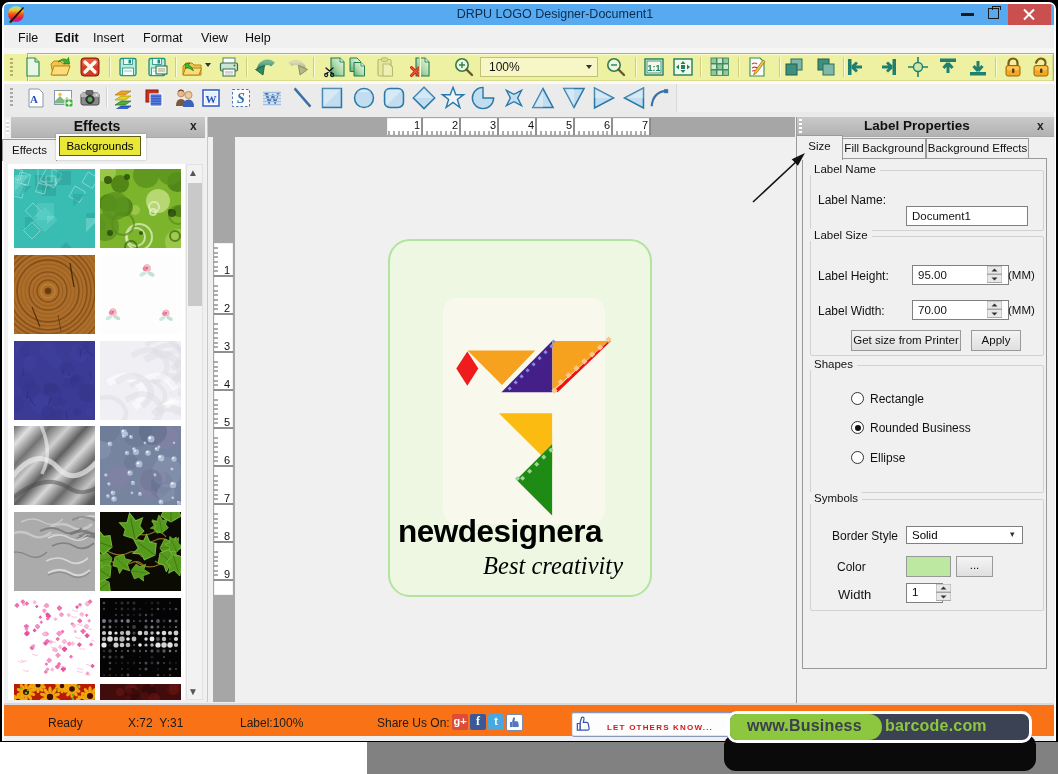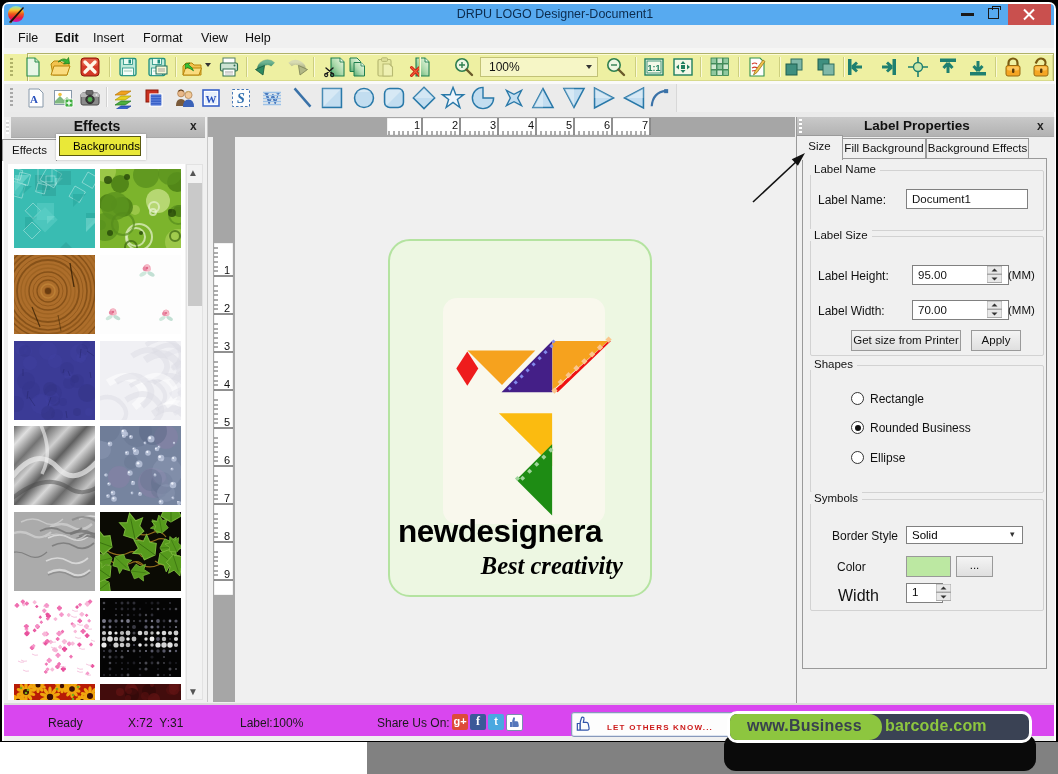--- a/index.html
+++ b/index.html
@@ -529,31 +529,31 @@
   <g fill="#9fd49a">
     <rect x="-1.8" y="-1.8" width="3.6" height="3.6" transform="translate(550.9 450.1) rotate(45)"></rect>
     <rect x="-1.8" y="-1.8" width="3.6" height="3.6" transform="translate(543.8 457.1) rotate(45)"></rect>
     <rect x="-1.8" y="-1.8" width="3.6" height="3.6" transform="translate(536.7 464.2) rotate(45)"></rect>
     <rect x="-1.8" y="-1.8" width="3.6" height="3.6" transform="translate(529.6 471.3) rotate(45)"></rect>
     <rect x="-1.8" y="-1.8" width="3.6" height="3.6" transform="translate(522.6 478.3) rotate(45)"></rect>
     <rect x="-1.8" y="-1.8" width="3.6" height="3.6" transform="translate(517.5 478.5) rotate(45)"></rect>
   </g>
 </svg>
 <div class="abs" style="left:398px;top:513px;width:260px;font-size:31.5px;font-weight:bold;color:#000;letter-spacing:-0.5px;">newdesignera</div>
-<div class="abs" style="left:420px;top:551.5px;width:203px;text-align:right;font-family:'Liberation Serif',serif;font-style:italic;font-weight:bold;font-size:24.5px;color:#000;">Best creativity</div>
+<div class="abs" style="left:420px;top:551.5px;width:203px;text-align:right;font-family:'Liberation Serif',serif;font-style:italic;font-weight:normal;font-size:24.5px;color:#000;">Best creativity</div>
 
 <div class="abs" style="left:4px;top:117px;width:201px;height:586px;background:#f0f0f0;"></div>
 <div class="abs" style="left:11px;top:117px;width:194px;height:20px;background:linear-gradient(#c9c9c9,#b4b4b4);border-bottom:1px solid #aaa;"></div>
 <div class="abs" style="left:6px;top:120px;width:3px;height:14px;background:repeating-linear-gradient(#fff 0 2px,#d8d8d8 2px 4px);"></div>
 <div class="abs" style="left:0px;top:118px;width:194px;text-align:center;font-size:14px;font-weight:bold;color:#111;">Effects</div>
 <div class="abs" style="left:190px;top:119px;font-size:12px;font-weight:bold;color:#222;">x</div>
 
 <div class="tab" style="left:2px;top:139px;width:53px;height:21px;line-height:20px;border-bottom:none;background:#f0f0f0;">Effects</div>
 <div class="abs" style="left:56px;top:134px;width:90px;height:26px;background:#fff;box-shadow:0 0 2px rgba(0,0,0,0.25);"></div>
-<div class="abs" style="left:59px;top:136px;width:82px;height:20px;background:#e9e838;border:1.5px solid #5a5a10;font-size:11.5px;color:#000;text-align:right;line-height:19px;box-sizing:border-box;">Backgrounds</div>
+<div class="abs" style="left:59px;top:136px;width:82px;height:20px;background:#e9e838;border:1.5px solid #5a5a10;font-size:11.5px;color:#000;text-align:center;line-height:19px;box-sizing:border-box;">Backgrounds</div>
 
 <div class="abs" style="left:8px;top:164px;width:177px;height:536px;background:#fff;overflow:hidden;">
     <svg style="position:absolute;left:5.5px;top:5.0px;" width="81" height="79" viewBox="0 0 81 79">
       <rect width="81" height="79" fill="#39bcb2"></rect>
       <rect x="21" y="6" width="15" height="15" fill="#2a9a90" opacity="0.45" transform="rotate(0 21 6)"></rect>
       <rect x="24" y="-1" width="14" height="14" fill="none" stroke="#cff0ec" stroke-width="0.8" opacity="0.55" transform="rotate(0 24 -1)"></rect>
       <rect x="28" y="13" width="14" height="14" fill="#2a9a90" opacity="0.45" transform="rotate(0 28 13)"></rect>
       <polygon points="72,44 86,44 72,59" fill="#2aa69c" opacity="0.6"></polygon>
       <rect x="-2" y="12" width="14" height="14" fill="none" stroke="#cff0ec" stroke-width="0.8" opacity="0.55" transform="rotate(15 -2 12)"></rect>
       <rect x="6" y="3" width="11" height="11" fill="none" stroke="#cff0ec" stroke-width="0.8" opacity="0.55" transform="rotate(15 6 3)"></rect>
@@ -1662,21 +1662,21 @@
 
 <div class="tab" style="left:842px;top:138px;width:82px;height:20px;line-height:19px;">Fill Background</div>
 <div class="tab" style="left:926px;top:138px;width:101px;height:20px;line-height:19px;">Background Effects</div>
 <div class="abs" style="left:802px;top:158px;width:243px;height:509px;border:1px solid #9a9a9a;background:#f0f0f0;"></div>
 <div class="tab" style="left:796px;top:135px;width:45px;height:24px;line-height:20px;background:#f0f0f0;border-bottom:none;">Size</div>
 <div class="abs" style="left:797px;top:157px;width:43px;height:3px;background:#f0f0f0;"></div>
 
 <div class="gbox" style="left:810px;top:170px;width:232px;height:59px;"></div>
 <div class="gtitle" style="left:810px;top:163px;">Label Name</div>
 <div class="wlabel" style="left:818px;top:193px;font-size:12px;">Label Name:</div>
-<div class="tbox" style="left:906px;top:189px;width:115px;height:18px;line-height:18px;padding-left:5px;">Document1</div>
+<div class="tbox" style="left:906px;top:206px;width:115px;height:18px;line-height:18px;padding-left:5px;">Document1</div>
 
 <div class="gbox" style="left:810px;top:236px;width:232px;height:118px;"></div>
 <div class="gtitle" style="left:810px;top:229px;">Label Size</div>
 <div class="wlabel" style="left:818px;top:269px;font-size:12px;">Label Height:</div>
 <div class="tbox" style="left:912px;top:265px;width:90px;height:18px;line-height:18px;padding-left:5px;">95.00</div>
 <div class="wlabel" style="left:1008px;top:269px;">(MM)</div>
 <div class="wlabel" style="left:818px;top:304px;font-size:12px;">Label Width:</div>
 <div class="tbox" style="left:912px;top:300px;width:90px;height:18px;line-height:18px;padding-left:5px;">70.00</div>
 <div class="wlabel" style="left:1008px;top:304px;">(MM)</div>
 
@@ -1706,37 +1706,37 @@
 <div class="wlabel" style="left:870px;top:451px;font-size:12px;">Ellipse</div>
 
 <div class="gbox" style="left:810px;top:499px;width:232px;height:110px;"></div>
 <div class="gtitle" style="left:810px;top:492px;">Symbols</div>
 <div class="wlabel" style="left:832px;top:529px;font-size:12px;">Border Style</div>
 <div class="abs" style="left:906px;top:526px;width:117px;height:18px;background:#fff;border:1px solid #808080;font-size:11.5px;line-height:17px;padding-left:5px;box-sizing:border-box;">Solid</div>
 <div class="abs" style="left:1010px;top:529px;font-size:9px;color:#333;">▾</div>
 <div class="wlabel" style="left:837px;top:560px;font-size:12px;">Color</div>
 <div class="abs" style="left:906px;top:556px;width:43px;height:19px;background:#bce8a2;border:1px solid #999;"></div>
 <div class="btn" style="left:956px;top:556px;width:35px;height:19px;line-height:17px;">...</div>
-<div class="wlabel" style="left:838px;top:587px;font-size:16px;">Width</div>
+<div class="wlabel" style="left:838px;top:587px;font-size:13px;">Width</div>
 <div class="abs" style="left:906px;top:583px;width:30px;height:18px;background:#fff;border:1px solid #808080;font-size:11.5px;line-height:17px;padding-left:5px;">1</div>
 
 <svg class="abs" style="left:936px;top:584px;" width="15" height="17" viewBox="0 0 15 17">
   <rect x="0" y="0" width="15" height="8" fill="#e8e8e8" stroke="#9a9a9a" stroke-width="0.8"></rect>
   <rect x="0" y="8.5" width="15" height="8" fill="#e8e8e8" stroke="#9a9a9a" stroke-width="0.8"></rect>
   <path d="M4.5 5.5 L7.5 2.5 L10.5 5.5 Z" fill="#333"></path>
   <path d="M4.5 11.5 L7.5 14.5 L10.5 11.5 Z" fill="#333"></path>
 </svg>
 
 <svg class="abs" style="left:745px;top:145px;" width="70" height="65" viewBox="0 0 70 65">
   <line x1="8" y1="57" x2="53" y2="15" stroke="#111" stroke-width="1.6"></line>
   <polygon points="60,8 52.9,20.8 46.7,14.2" fill="#111"></polygon>
 </svg>
 
 <div class="abs" style="left:4px;top:703px;width:1050px;height:2px;background:#dadada;"></div>
-<div class="abs" style="left:4px;top:705px;width:1050px;height:31px;background:#d946ef;font-size:12px;color:#1a1a1a;">
+<div class="abs" style="left:4px;top:705px;width:1050px;height:31px;background:#f97316;font-size:12px;color:#1a1a1a;">
   <span class="abs" style="left:44px;top:11px;">Ready</span>
   <span class="abs" style="left:124px;top:11px;">X:72&nbsp;&nbsp;Y:31</span>
   <span class="abs" style="left:236px;top:11px;">Label:100%</span>
   <span class="abs" style="left:373px;top:11px;">Share Us On:</span>
 </div>
 
 <div class="abs" style="left:452px;top:714px;width:16px;height:16px;background:#dd4b39;border-radius:2px;color:#fff;font-size:11px;font-weight:bold;text-align:center;line-height:15px;">g+</div>
 <div class="abs" style="left:470px;top:714px;width:16px;height:16px;background:#3b5998;border-radius:2px;color:#fff;font-size:12px;font-weight:bold;text-align:center;line-height:15px;font-family:'Liberation Serif',serif;">f</div>
 <div class="abs" style="left:488px;top:714px;width:16px;height:16px;background:#4aa8e0;border-radius:2px;color:#fff;font-size:11px;font-weight:bold;text-align:center;line-height:15px;">t</div>
 <div class="abs" style="left:506px;top:714px;width:15px;height:15px;background:#fff;border:1px solid #7a8db0;border-radius:2px;"></div>

